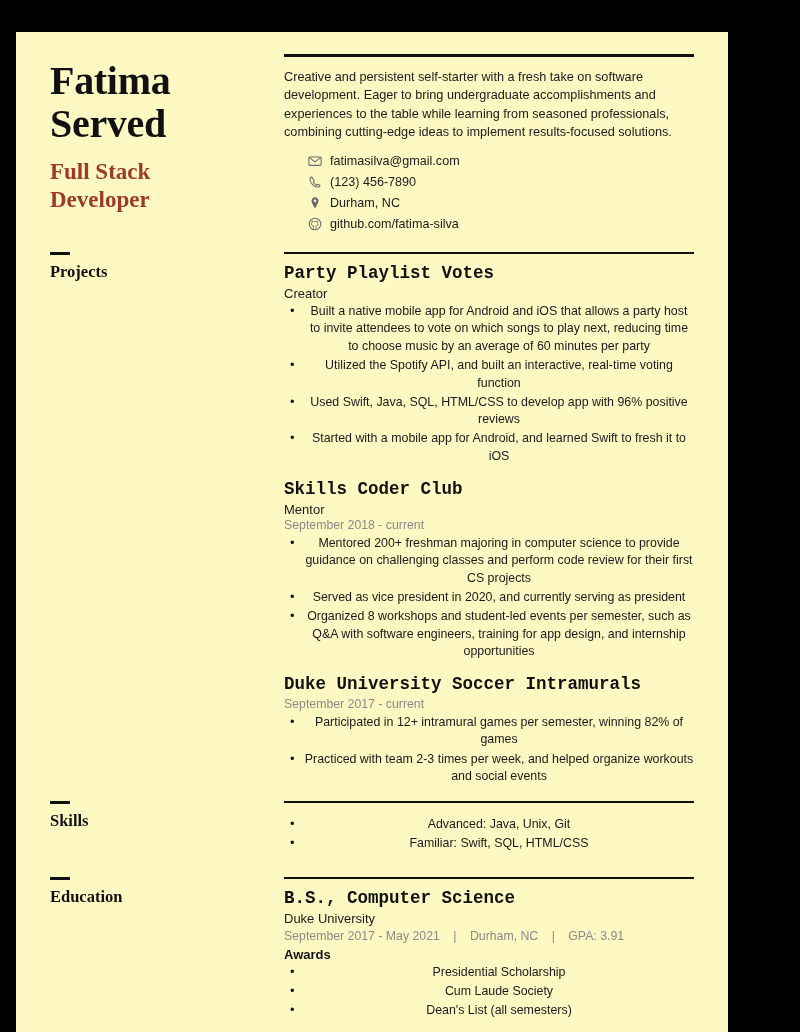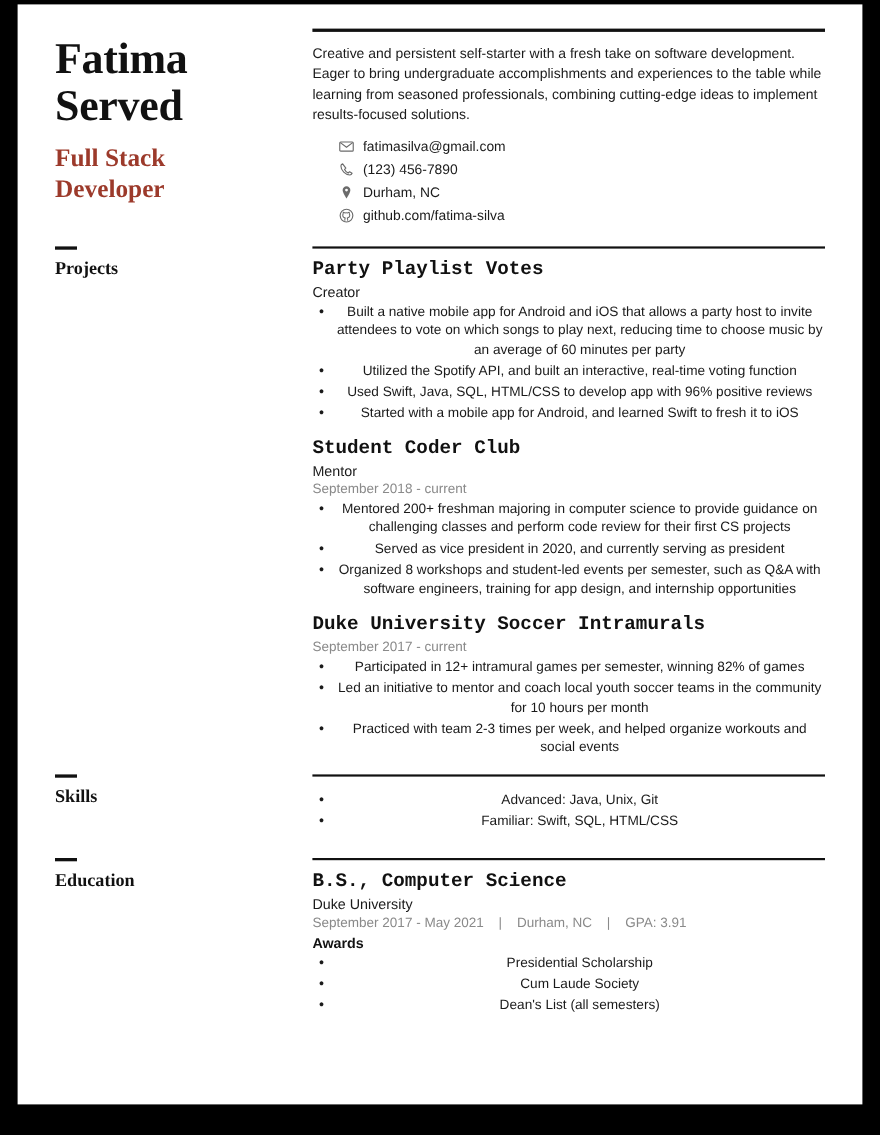--- a/index.html
+++ b/index.html
@@ -9,24 +9,24 @@
   body {
     width: 800px;
     height: 1032px;
     background: #000000;
     font-family: "Liberation Sans", sans-serif;
     overflow: hidden;
   }
   .page {
     position: absolute;
     left: 16px;
-    top: 4px;
-    width: 768px;
+    top: 32px;
+    width: 712px;
     height: 1000px;
-    background: #ffffff;
+    background: #fef9c3;
     box-sizing: border-box;
     padding: 22px 34px 10px 34px;
   }
   .resume {
     display: flex;
     flex-direction: column;
   }
   .row {
     display: flex;
     align-items: flex-start;
@@ -247,36 +247,35 @@
           <div class="entry-sub">Creator</div>
           <ul class="bullets">
             <li>Built a native mobile app for Android and iOS that allows a party host to invite attendees to vote on which songs to play next, reducing time to choose music by an average of 60 minutes per party</li>
             <li>Utilized the Spotify API, and built an interactive, real-time voting function</li>
             <li>Used Swift, Java, SQL, HTML/CSS to develop app with 96% positive reviews</li>
             <li>Started with a mobile app for Android, and learned Swift to fresh it to iOS</li>
           </ul>
         </div>
 
         <div class="entry">
-          <div class="entry-title">Student Coder Club</div>
+          <div class="entry-title">Skills Coder Club</div>
           <div class="entry-sub">Mentor</div>
           <div class="entry-date">September 2018 - current</div>
           <ul class="bullets">
             <li>Mentored 200+ freshman majoring in computer science to provide guidance on challenging classes and perform code review for their first CS projects</li>
             <li>Served as vice president in 2020, and currently serving as president</li>
             <li>Organized 8 workshops and student-led events per semester, such as Q&amp;A with software engineers, training for app design, and internship opportunities</li>
           </ul>
         </div>
 
         <div class="entry">
           <div class="entry-title">Duke University Soccer Intramurals</div>
           <div class="entry-date">September 2017 - current</div>
           <ul class="bullets">
             <li>Participated in 12+ intramural games per semester, winning 82% of games</li>
-            <li>Led an initiative to mentor and coach local youth soccer teams in the community for 10 hours per month</li>
             <li>Practiced with team 2-3 times per week, and helped organize workouts and social events</li>
           </ul>
         </div>
 
       </div>
     </div>
 
     <div class="row sec-block">
       <div class="left-col">
         <div class="sec-dash"></div>

